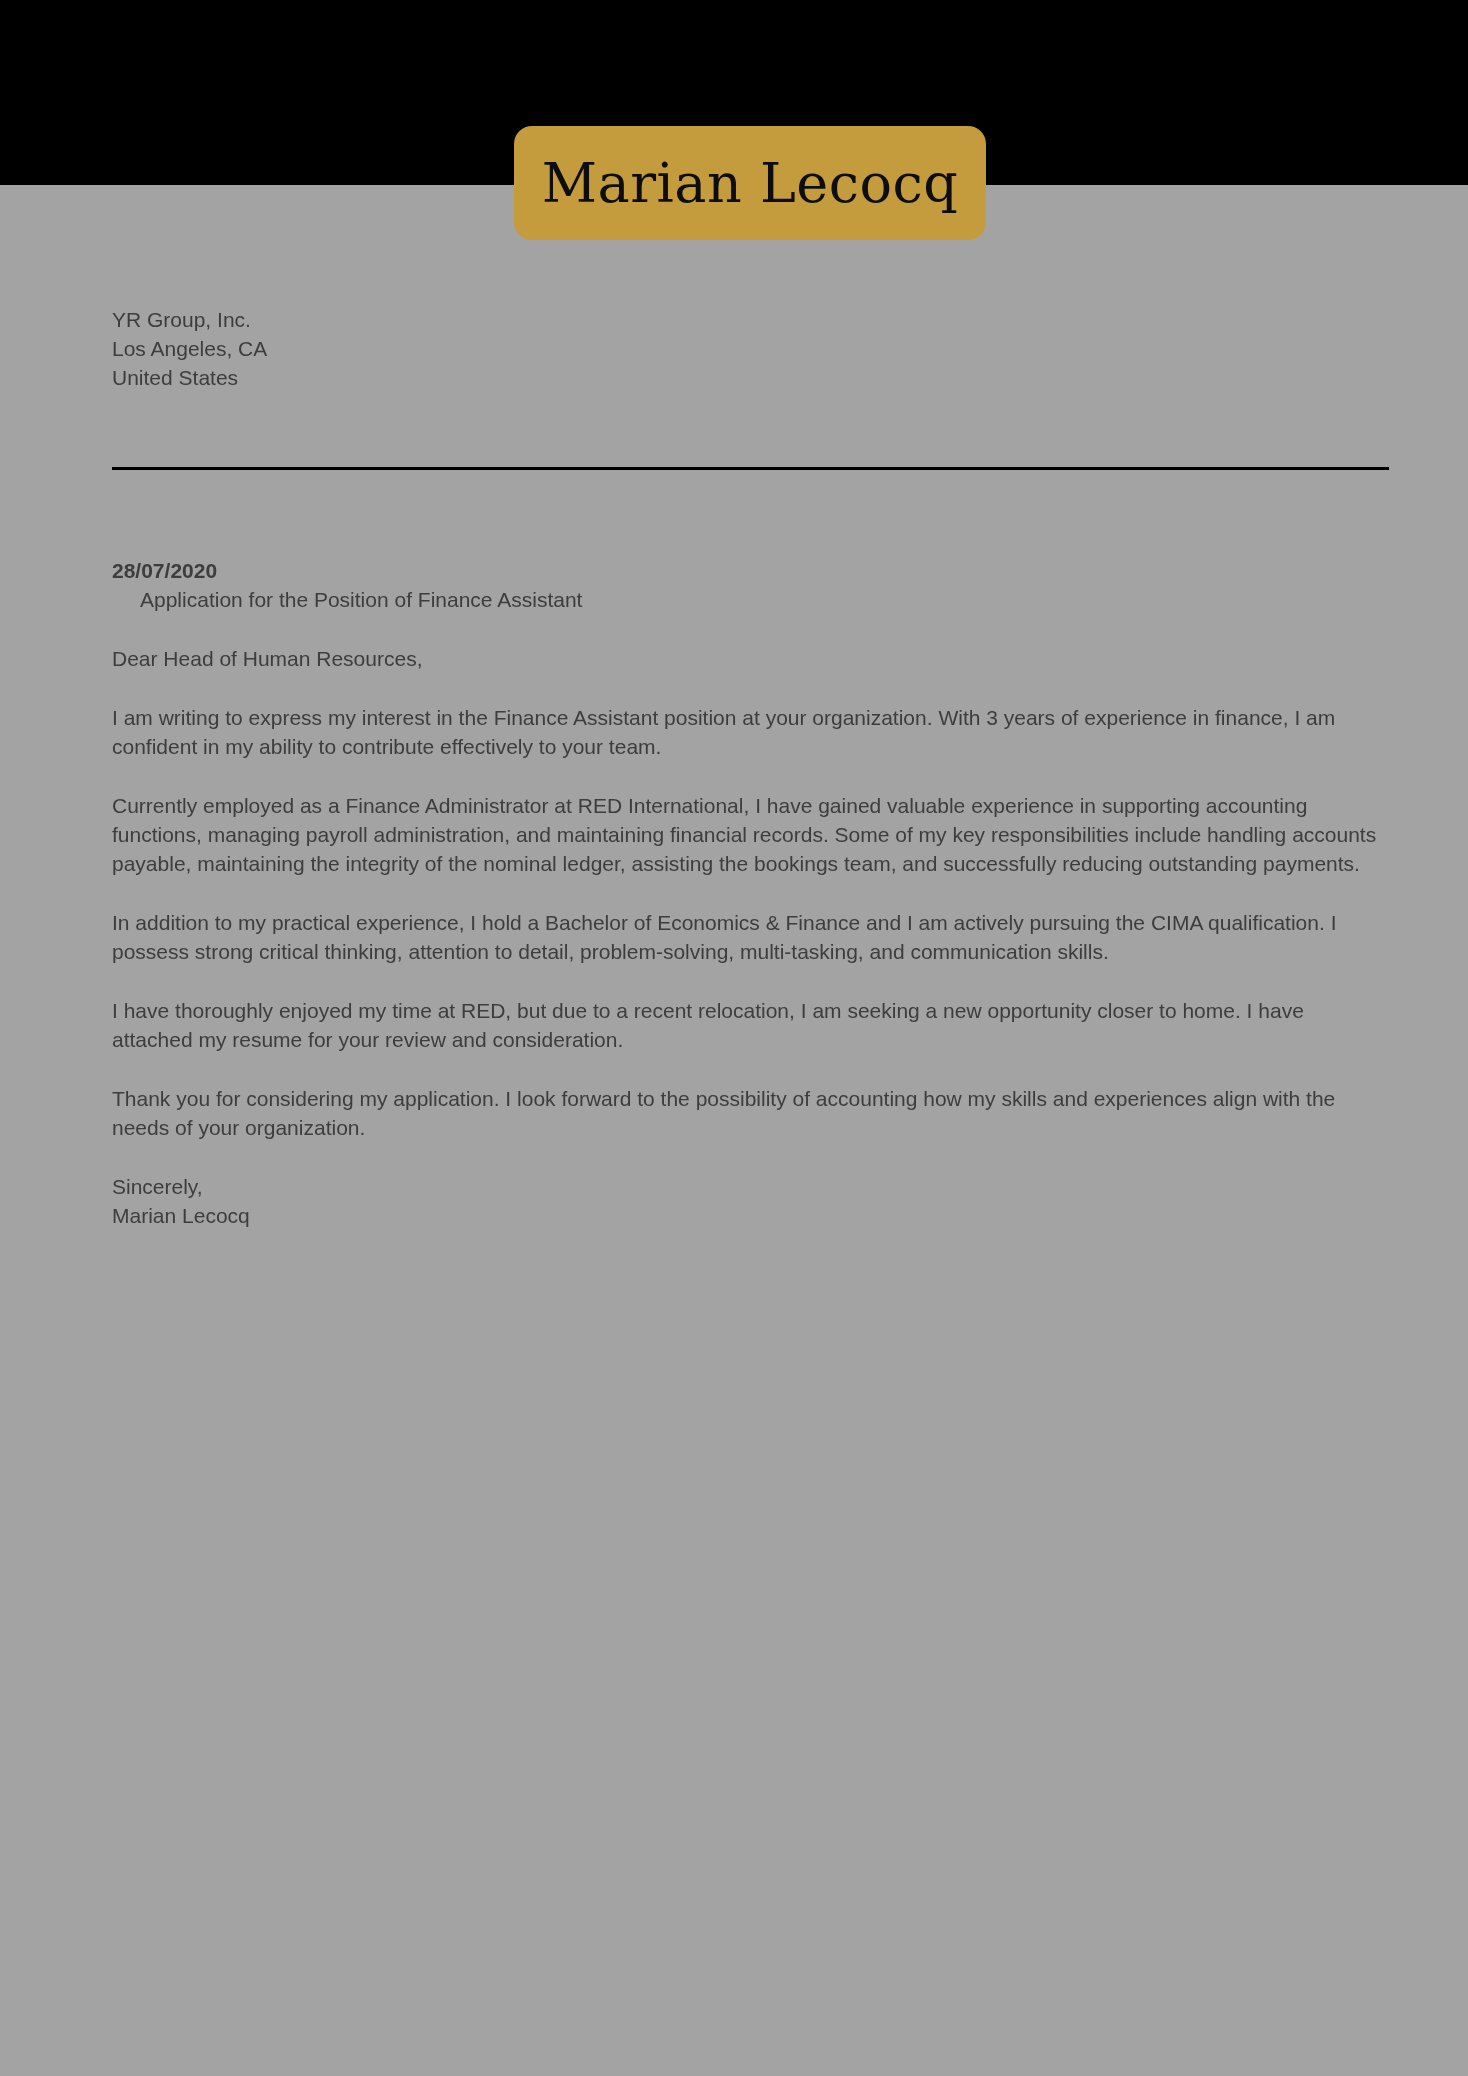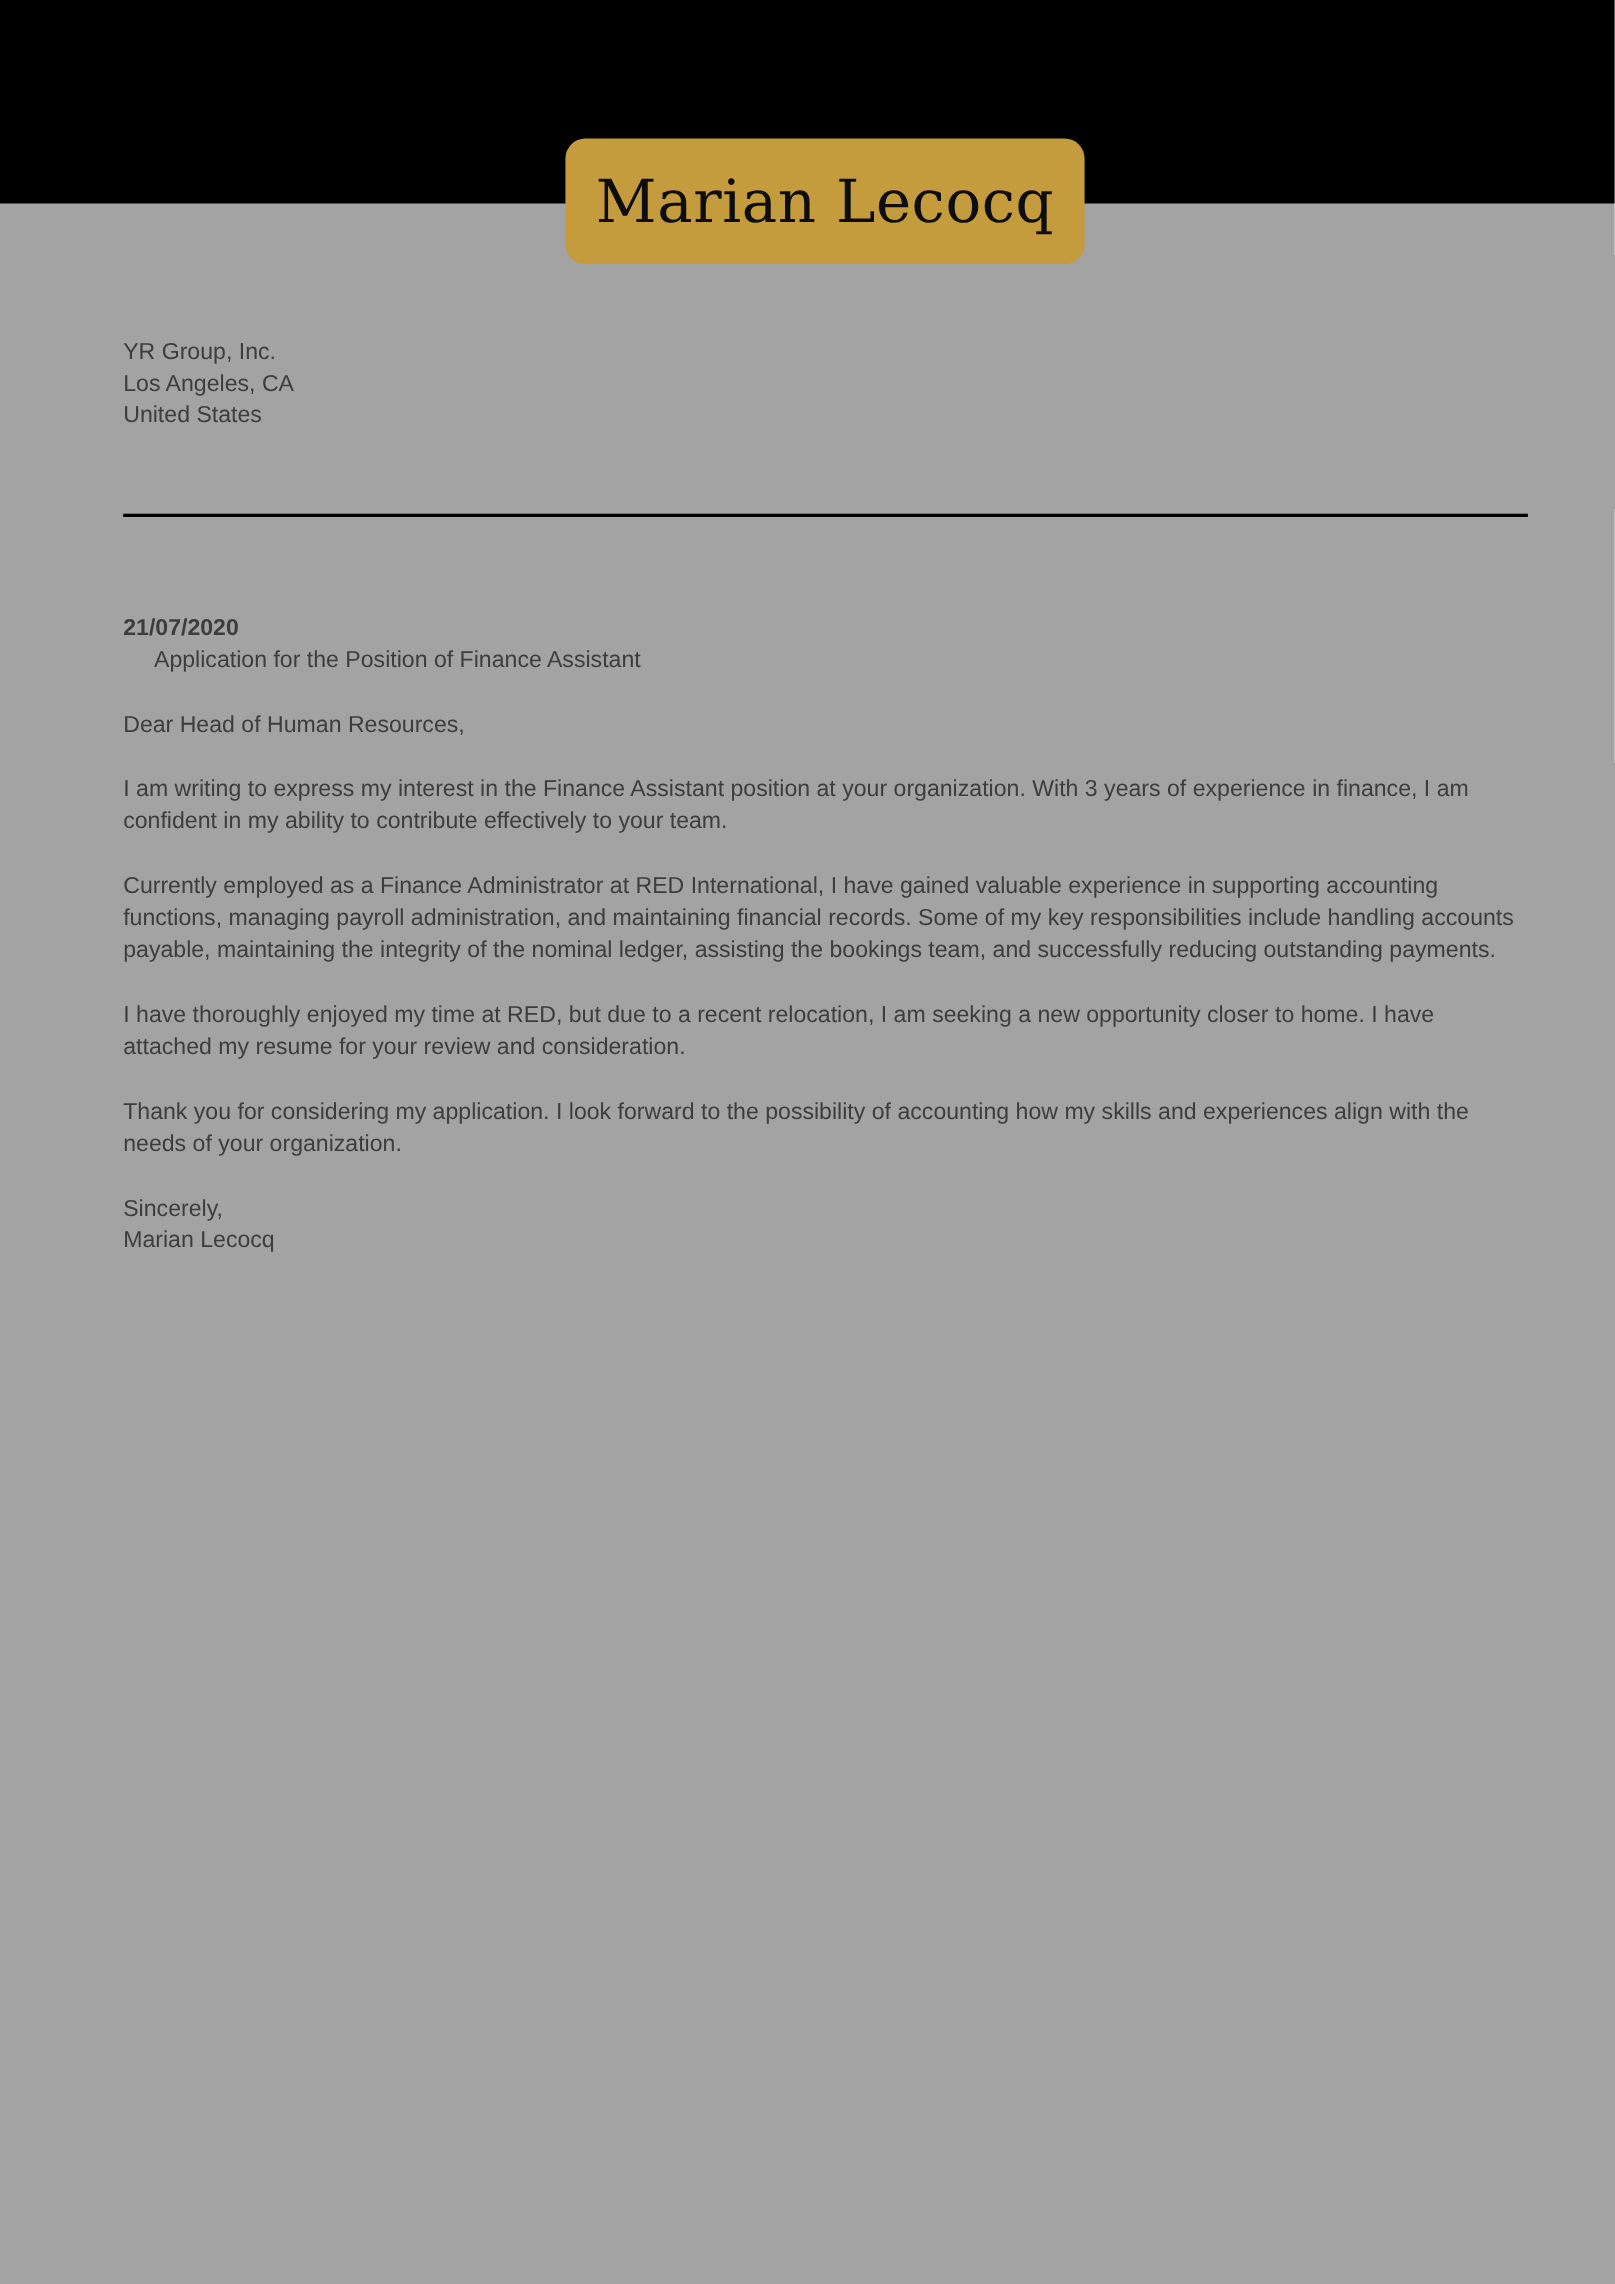--- a/index.html
+++ b/index.html
@@ -108,28 +108,29 @@
       <span>YR Group, Inc.</span>
       <span>Los Angeles, CA</span>
       <span>United States</span>
     </div>
   </section>
 
   <hr class="divider">
 
   <main class="letter">
     <p>
-      <span class="date-line">21/07/2020</span><br>
+      <span class="date-line">28/07/2020</span><br>
       <span class="subject-line">Application for the Position of Finance Assistant</span>
     </p>
 
     <p>Dear Head of Human Resources,</p>
 
     <p>I am writing to express my interest in the Finance Assistant position at your organization. With 3 years of experience in finance, I am confident in my ability to contribute effectively to your team.</p>
     <p>Currently employed as a Finance Administrator at RED International, I have gained valuable experience in supporting accounting functions, managing payroll administration, and maintaining financial records. Some of my key responsibilities include handling accounts payable, maintaining the integrity of the nominal ledger, assisting the bookings team, and successfully reducing outstanding payments.</p>
+    <p>In addition to my practical experience, I hold a Bachelor of Economics &amp; Finance and I am actively pursuing the CIMA qualification. I possess strong critical thinking, attention to detail, problem-solving, multi-tasking, and communication skills.</p>
     <p>I have thoroughly enjoyed my time at RED, but due to a recent relocation, I am seeking a new opportunity closer to home. I have attached my resume for your review and consideration.</p>
     <p>Thank you for considering my application. I look forward to the possibility of accounting how my skills and experiences align with the needs of your organization.</p>
 
     <p>
       <span>Sincerely,</span><br>
       <span>Marian Lecocq</span>
     </p>
   </main>
 
 </div>

